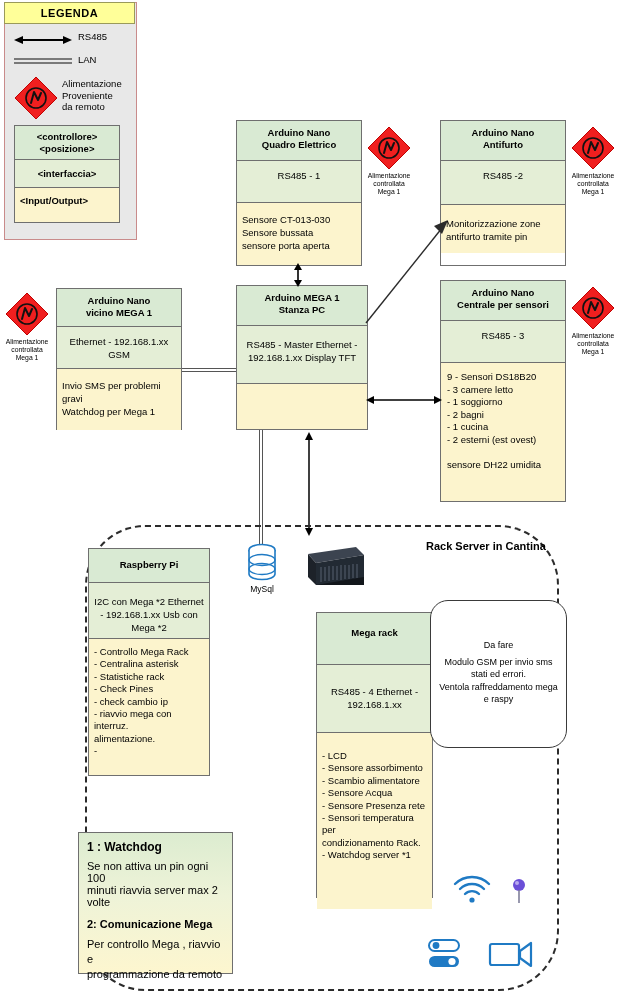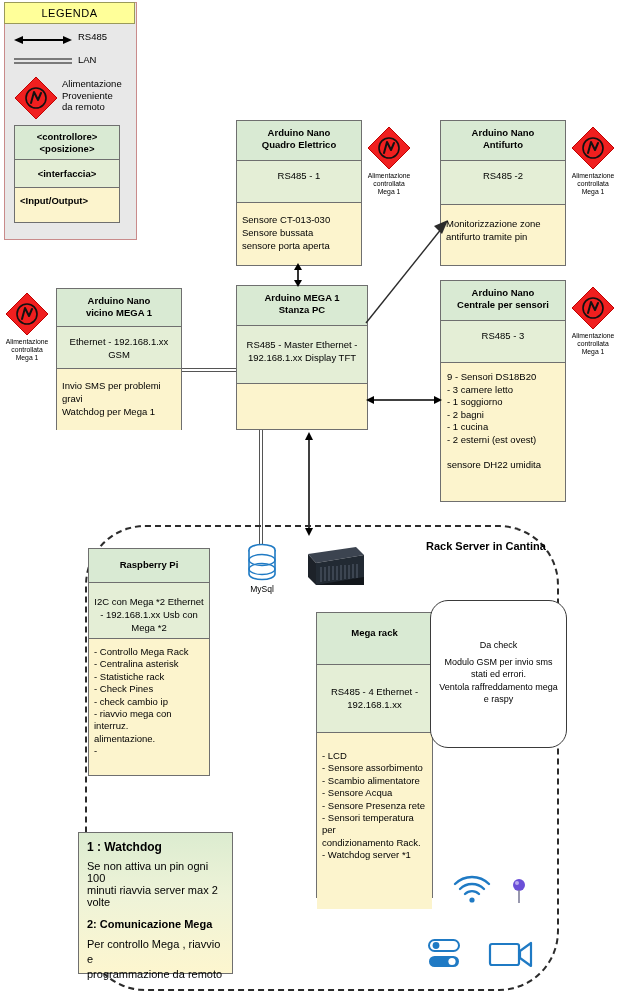--- a/index.html
+++ b/index.html
@@ -17,21 +17,21 @@
   .band-iface{background:#e4eed6;border-bottom:1px solid #6f6f6f;
               font-size:9.5px;text-align:center;line-height:13px;padding:8px 3px;}
   .band-io{background:#fcf4cd;font-size:9.5px;line-height:13px;padding:7px 5px;}
   .band-io.center{}
   .band-io.left{text-align:left;}
 
   
   #legend{left:4px;top:2px;width:133px;height:238px;
           background:#e8e8e8;border:1px solid #c98b8b;}
   #legend-title{left:4px;top:2px;width:131px;height:22px;background:#ffff99;
-                border:1px solid #9a9a5a;font-weight:normal;font-size:11px;
+                border:1px solid #9a9a5a;font-weight:bold;font-size:11px;
                 letter-spacing:.5px;text-align:center;line-height:21px;color:#000;}
   .leg-text{font-size:9.5px;line-height:11.5px;}
 
   
   .pwr{width:44px;height:44px;}
   .pwr-cap{font-size:6.8px;line-height:8.2px;text-align:center;width:66px;}
 
   
   #rack{left:85px;top:525px;width:474px;height:466px;
         border:2px dashed #2b2b2b;border-radius:60px;background:transparent;}
@@ -111,21 +111,21 @@
   </svg>
 </div>
 <div class="abs pwr-cap" style="left:356px;top:172px;white-space:pre-line;">Alimentazione
 controllata
 Mega 1</div>
 
 <div class="abs node" style="left:440px;top:120px;width:126px;height:146px;">
   <div class="band band-title" style="height:40px;white-space:pre-line;">Arduino Nano
 Antifurto</div>
   <div class="band band-iface" style="height:44px;">RS485 -2</div>
-  <div class="band band-io center" style="height:60px;white-space:pre-line;padding-top:12px;">Monitorizzazione zone
+  <div class="band band-io center" style="height:48px;white-space:pre-line;padding-top:12px;">Monitorizzazione zone
 antifurto tramite pin</div>
 </div>
 <div class="abs" style="left:571px;top:126px;">
   <svg class="pwr" viewBox="0 0 44 44">
     <polygon points="22,1 43,22 22,43 1,22" fill="#f01f1f" stroke="#c00000" stroke-width="1"></polygon>
     <circle cx="22" cy="22" r="10" fill="none" stroke="#111" stroke-width="1.6"></circle>
     <path d="M17 27 L20 16 L24 24 L27 17" fill="none" stroke="#111" stroke-width="2" stroke-linecap="round" stroke-linejoin="round"></path>
   </svg>
 </div>
 <div class="abs pwr-cap" style="left:560px;top:172px;white-space:pre-line;">Alimentazione
@@ -277,21 +277,21 @@
 - Sensore assorbimento
 - Scambio alimentatore
 - Sensore Acqua
 - Sensore Presenza rete
 - Sensori temperatura per
    condizionamento Rack.
 - Watchdog server *1</div>
 </div>
 
 <div class="abs" id="dafare" style="left:430px;top:600px;width:137px;height:148px;">
-  <div style="margin-top:28px;">Da check</div>
+  <div style="margin-top:28px;">Da fare</div>
   <div style="margin-top:4px;white-space:pre-line;">Modulo GSM per invio sms
 stati ed errori.
 Ventola raffreddamento mega
 e raspy</div>
 </div>
 
 <div class="abs" id="wd" style="left:78px;top:832px;width:155px;height:142px;">
   <div class="wd-h">1 : Watchdog</div>
   <div class="wd-p" style="white-space:pre-line;">Se non attiva un pin ogni 100
 minuti riavvia server max 2

